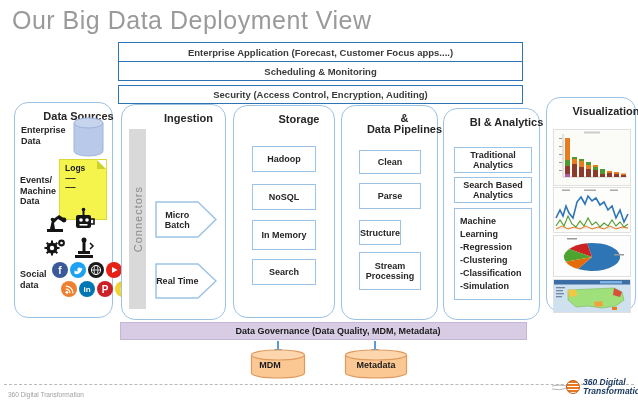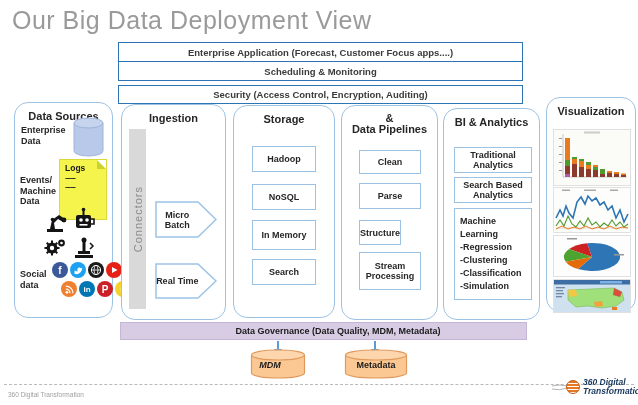--- a/index.html
+++ b/index.html
@@ -6,21 +6,21 @@
   html,body { width:638px; height:405px; }
   body { font-family:"Liberation Sans", sans-serif; background:#ffffff; position:relative; overflow:hidden; }
   .abs { position:absolute; }
 
   .slide-title { left:12px; top:6px; font-size:25px; color:#9a9a9a; letter-spacing:.5px; font-weight:400; }
 
   .topbar { left:118px; width:405px; background:#fff; border:1.5px solid #2e74b5;
             display:flex; align-items:center; justify-content:center;
             font-size:9.5px; font-weight:bold; color:#3b3b3b; }
 
-  .col { background:#fff; border:1.5px solid #9cc3e5; border-radius:14px; }
+  .col { background:#fff; border:1.5px solid #9cc3e5; border-radius:14px;padding-left:15px; }
   .col-hdr { width:100%; text-align:center; font-size:11px; font-weight:bold; color:#262626; position:absolute; top:7px; }
 
   .small-lbl { font-size:9px; font-weight:bold; color:#262626; line-height:10.5px; }
 
   .sticky { background:#f4f44d; border:1px solid #d9d93a; position:absolute; padding:3px 5px; }
   .sticky .fold { position:absolute; top:0; right:0; width:0; height:0;
                   border-left:9px solid #cdd32e; border-top:9px solid #ffffff; }
   .sticky .s-title { font-size:8.5px; font-weight:bold; color:#1a1a1a; }
   .sticky .s-line { font-size:8px; font-weight:bold; color:#1a1a1a; letter-spacing:-1px; line-height:9px; }
 
@@ -318,21 +318,21 @@
       <rect x="58" y="27" width="5" height="3" fill="#e87b1e"></rect>
     </svg>
   </div>
 </div>
 
 <div class="abs gov-bar">Data Governance (Data Quality, MDM, Metadata)</div>
 
 <div class="down-arrow" style="left:277px; top:341px;"></div>
 <div class="down-arrow" style="left:374px; top:341px;"></div>
 
-<div class="abs" style="left:250px; top:349px; width:40px; height:31px;font-style:italic;">
+<div class="abs" style="left:250px; top:349px; width:40px; height:31px;">
   <svg width="56" height="31" viewBox="0 0 56 31">
     <path d="M1.5 6 L1.5 24 A26.5 5 0 0 0 54.5 24 L54.5 6" fill="#fbc894" stroke="#e09a5d" stroke-width="1.2"></path>
     <ellipse cx="28" cy="6" rx="26.5" ry="5" fill="#fdd6ae" stroke="#e09a5d" stroke-width="1.2"></ellipse>
   </svg>
   <div class="cyl-lbl">MDM</div>
 </div>
 <div class="abs" style="left:344px; top:349px; width:64px; height:31px;">
   <svg width="64" height="31" viewBox="0 0 64 31">
     <path d="M1.5 6 L1.5 24 A30.5 5 0 0 0 62.5 24 L62.5 6" fill="#fbc894" stroke="#e09a5d" stroke-width="1.2"></path>
     <ellipse cx="32" cy="6" rx="30.5" ry="5" fill="#fdd6ae" stroke="#e09a5d" stroke-width="1.2"></ellipse>

